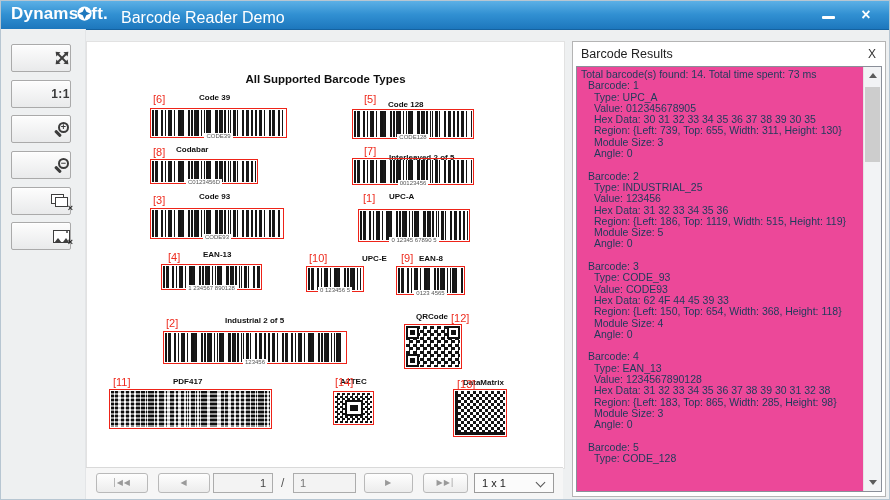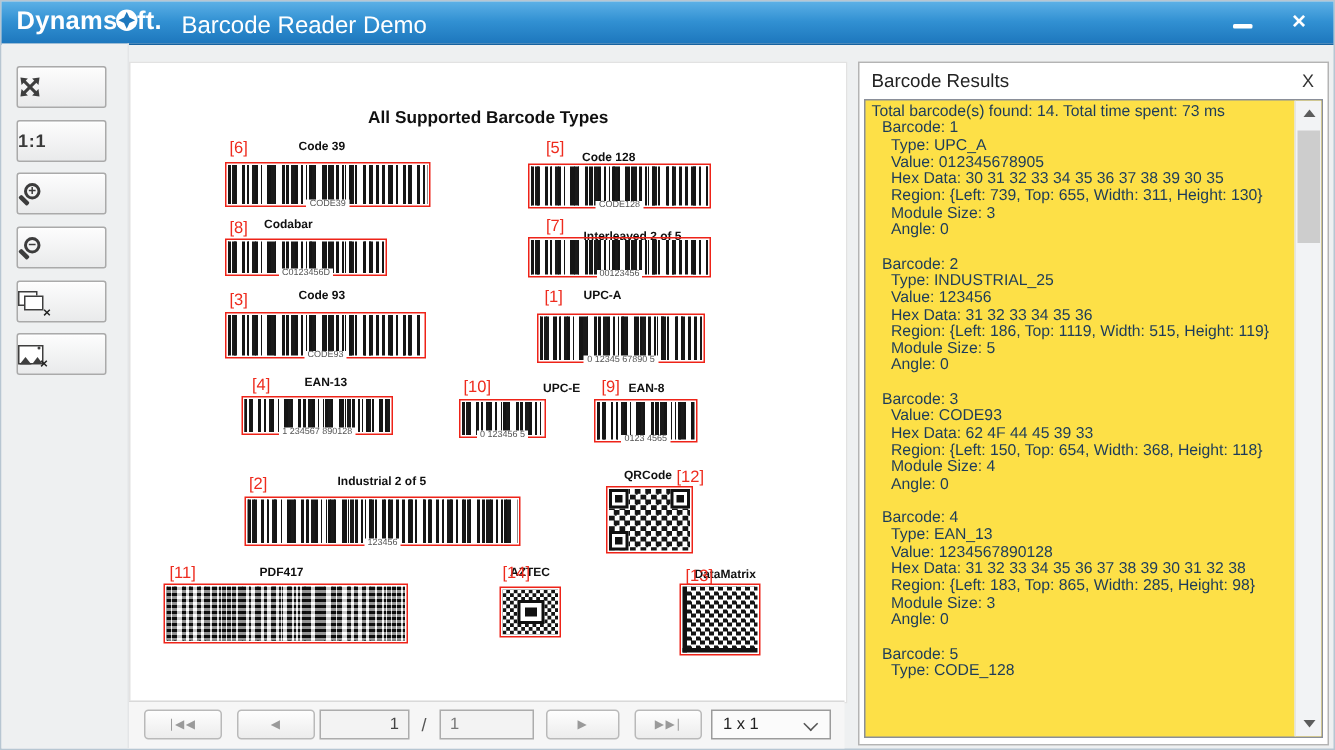--- a/index.html
+++ b/index.html
@@ -12,21 +12,21 @@
   .logo{position:absolute;left:10px;top:3px;font-weight:bold;font-size:17px;color:#fff;letter-spacing:.2px;white-space:nowrap}
   .logo svg{vertical-align:-2px;margin:0 -1px}
   .apptitle{position:absolute;left:120px;top:8px;font-size:16px;color:#fff}
   .winbtns{position:absolute;right:12px;top:0;height:28px;display:flex;gap:16px;align-items:center}
   .wbtn{width:22px;height:20px;display:flex;align-items:center;justify-content:center;cursor:default}
   .min-glyph{display:block;width:13px;height:3px;background:#fff;border-radius:1px;margin-top:4px}
   .close-glyph{color:#fff;font-size:16px;font-weight:bold;line-height:1}
 
   
   .toolbar{position:absolute;left:0;top:28px;width:84px;bottom:0;background:#eef0f1;border-right:1px solid #e3e5e7}
-  .tbtn{position:absolute;left:10px;width:58px;height:26px;background:linear-gradient(#fdfdfd,#e9eaeb);border:1px solid #aaaaaa;border-radius:2px;display:flex;align-items:center;justify-content:flex-start;box-shadow:inset 0 1px 0 rgba(255,255,255,.7)}
+  .tbtn{position:absolute;left:10px;width:58px;height:26px;background:linear-gradient(#fdfdfd,#e9eaeb);border:1px solid #aaaaaa;border-radius:2px;display:flex;align-items:center;justify-content:flex-end;box-shadow:inset 0 1px 0 rgba(255,255,255,.7)}
   .one2one{font-size:12px;font-weight:bold;color:#3a3a3a;letter-spacing:.5px}
   .icon-fit{position:relative;width:16px;height:14px;display:block}
   .fbar{position:absolute;left:2px;top:6px;width:12px;height:2px;background:#3e3e3e;display:block}
   .fbar::before{content:"";position:absolute;left:-3px;top:-2px;border-top:3px solid transparent;border-bottom:3px solid transparent;border-right:4px solid #3e3e3e}
   .fbar::after{content:"";position:absolute;right:-3px;top:-2px;border-top:3px solid transparent;border-bottom:3px solid transparent;border-left:4px solid #3e3e3e}
   .r45{transform:rotate(45deg)} .rm45{transform:rotate(-45deg)}
   .icon-mag{position:relative;width:16px;height:15px;display:block}
   .lens{position:absolute;right:1px;top:0;width:11px;height:11px;border:2px solid #3c3c3c;border-radius:50%;box-sizing:border-box;display:flex;align-items:center;justify-content:center;font-size:9px;font-weight:bold;color:#3c3c3c;line-height:1}
   .handle{position:absolute;left:0;bottom:2px;width:8px;height:3px;background:#3c3c3c;border-radius:1px;transform:rotate(45deg);display:block}
   .icon-imgs{position:relative;width:19px;height:15px;display:block}
@@ -72,21 +72,21 @@
   .pbtn{position:absolute;top:5px;height:20px;background:linear-gradient(#fefefe,#ececec);border:1px solid #b9b9b9;border-radius:3px;box-sizing:border-box;color:#9a9a9a;display:flex;align-items:center;justify-content:center;font-size:8px;font-family:"DejaVu Sans",sans-serif;letter-spacing:1px;line-height:1}
   .pfield{position:absolute;top:5px;height:20px;background:#f3f3f3;border:1px solid #acacac;box-sizing:border-box;font-size:11px;color:#444;line-height:18px;padding:0 6px}
   .pslash{position:absolute;top:5px;line-height:20px;font-size:12px;color:#555}
   .pselect{position:absolute;top:5px;left:388px;width:80px;height:20px;background:#fbfbfb;border:1px solid #9b9b9b;box-sizing:border-box;font-size:11px;color:#222;line-height:18px;padding:0 7px}
   .chev{position:absolute;right:9px;top:5px;width:6px;height:6px;border-right:1.5px solid #555;border-bottom:1.5px solid #555;transform:rotate(45deg);display:block}
 
   
   .results{position:absolute;left:571px;top:40px;width:314px;height:456px;background:#fff;border:1px solid #b4b4b4;box-sizing:border-box}
   .res-title{position:absolute;left:8px;top:5px;font-size:12.5px;color:#222}
   .res-close{position:absolute;right:9px;top:5px;font-size:12px;color:#333}
-  .res-box{position:absolute;left:3px;right:3px;top:24px;bottom:4px;border:1px solid #8a8f99;background:#fde047;overflow:hidden}
+  .res-box{position:absolute;left:3px;right:3px;top:24px;bottom:4px;border:1px solid #8a8f99;background:#ec4899;overflow:hidden}
   #res-lines{position:absolute;left:3px;top:2px;width:287px;font-size:10.5px;line-height:11.3px;color:#1c3b5a;word-wrap:break-word}
   .rline{white-space:normal}
   .i0{text-indent:1px}.i1{text-indent:8px}.i2{text-indent:14px}
   .blank{height:11.3px}
   .sbar{position:absolute;right:0;top:0;bottom:0;width:17px;background:#f2f3f5;border-left:1px solid #e4e4e4}
   .sarrow{position:absolute;left:0;right:0;height:15px;display:flex;align-items:center;justify-content:center}
   .sarrow.up{top:1px}.sarrow.down{bottom:1px}
   .tri{width:0;height:0;border-left:4px solid transparent;border-right:4px solid transparent;display:block}
   .up .tri{border-bottom:5px solid #5c5c5c}
   .down .tri{border-top:5px solid #5c5c5c}
@@ -271,20 +271,21 @@
           <div class="rline blank"></div>
           <div class="rline i1">Barcode: 2</div>
           <div class="rline i2">Type: INDUSTRIAL_25</div>
           <div class="rline i2">Value: 123456</div>
           <div class="rline i2">Hex Data: 31 32 33 34 35 36</div>
           <div class="rline i2">Region: {Left: 186, Top: 1119, Width: 515, Height: 119}</div>
           <div class="rline i2">Module Size: 5</div>
           <div class="rline i2">Angle: 0</div>
           <div class="rline blank"></div>
           <div class="rline i1">Barcode: 3</div>
+          <div class="rline i2">Type: CODE_93</div>
           <div class="rline i2">Value: CODE93</div>
           <div class="rline i2">Hex Data: 62 4F 44 45 39 33</div>
           <div class="rline i2">Region: {Left: 150, Top: 654, Width: 368, Height: 118}</div>
           <div class="rline i2">Module Size: 4</div>
           <div class="rline i2">Angle: 0</div>
           <div class="rline blank"></div>
           <div class="rline i1">Barcode: 4</div>
           <div class="rline i2">Type: EAN_13</div>
           <div class="rline i2">Value: 1234567890128</div>
           <div class="rline i2">Hex Data: 31 32 33 34 35 36 37 38 39 30 31 32 38</div>

